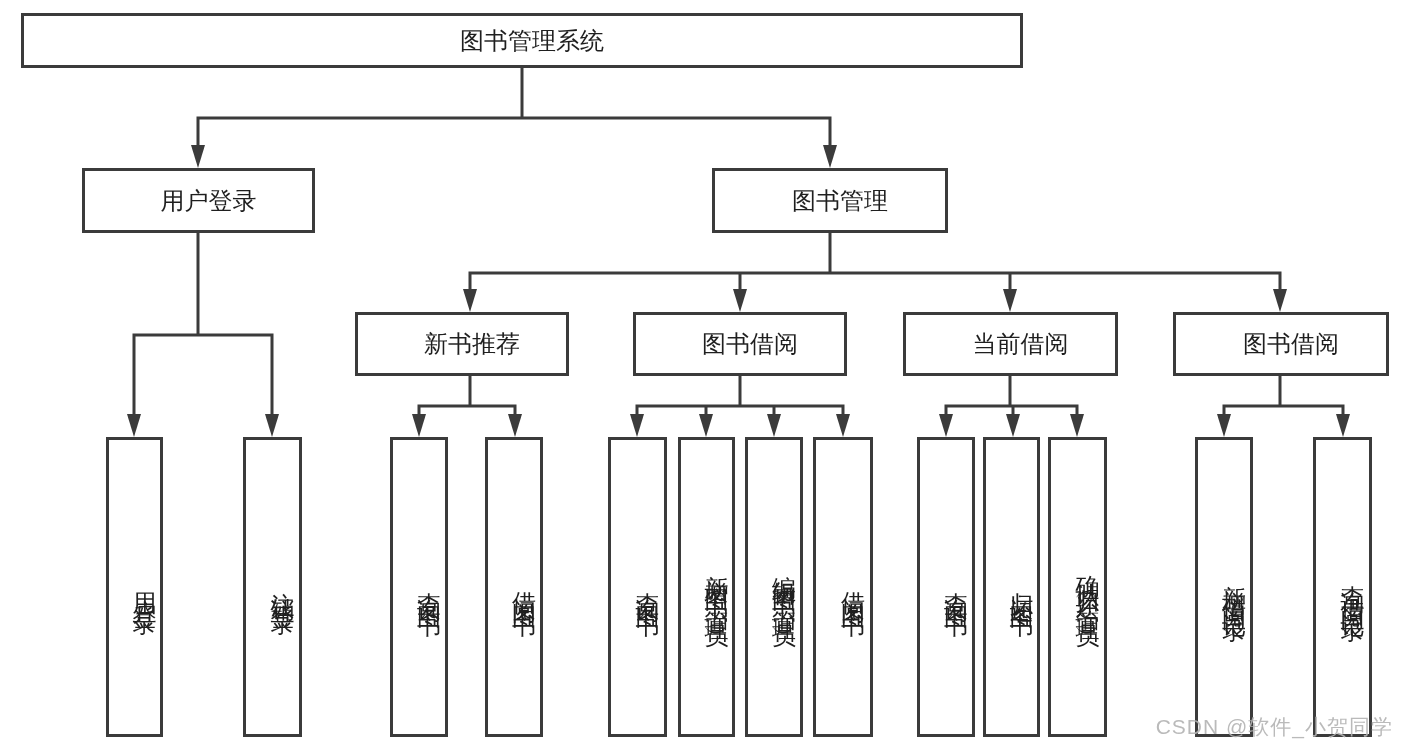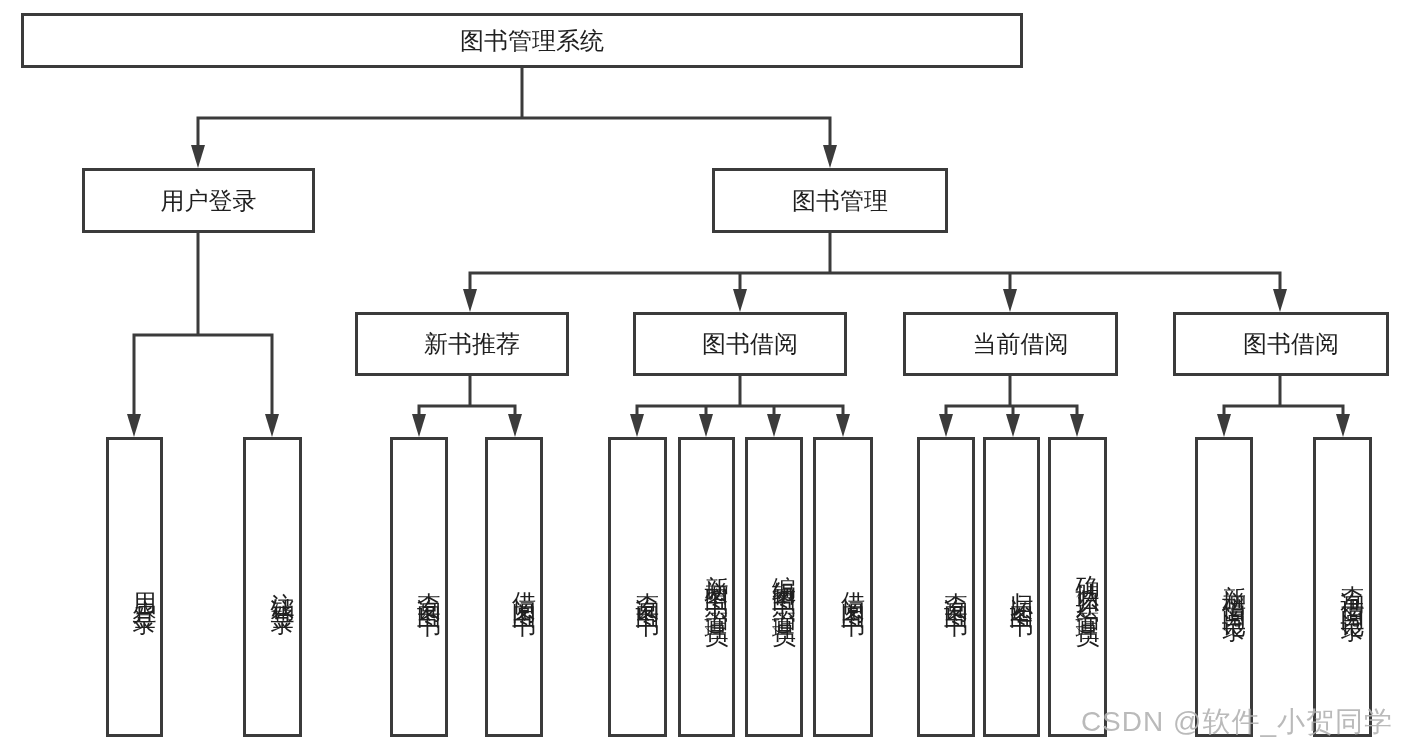--- a/index.html
+++ b/index.html
@@ -48,21 +48,21 @@
     writing-mode: vertical-rl;
     text-orientation: mixed;
     letter-spacing: 7px;
     line-height: 1;
   }
   .watermark {
     position: absolute;
     right: 12px;
     bottom: 6px;
     color: var(--watermark, #b3b3b3);
-    font-size: 28px;
+    font-size: 21px;
     letter-spacing: 1px;
     opacity: 0.9;
     pointer-events: none;
   }
 </style>
 </head>
 <body>
 
 <div id="canvas">
 

